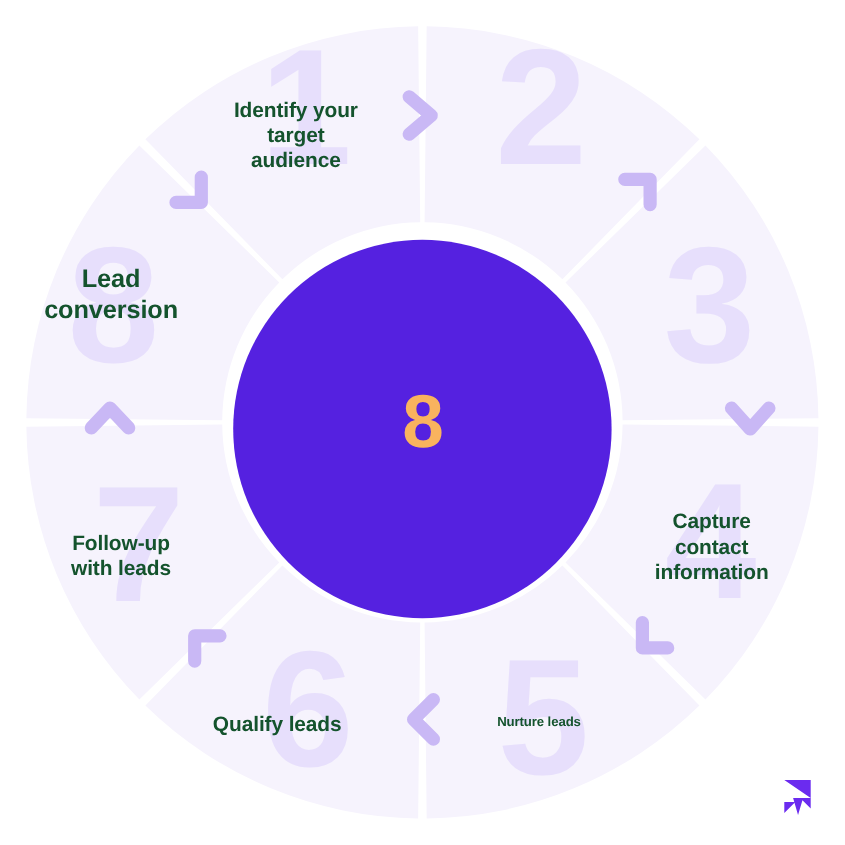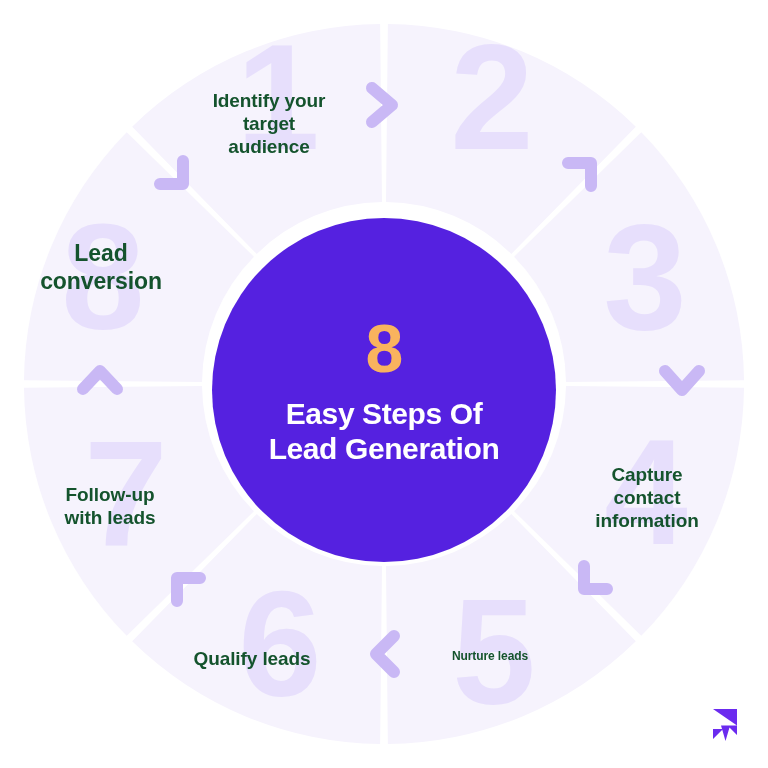--- a/index.html
+++ b/index.html
@@ -190,22 +190,20 @@
 information</div>
   <div class="step-label s5">Nurture leads</div>
   <div class="step-label s6">Qualify leads</div>
   <div class="step-label s7">Follow-up
 with leads</div>
   <div class="step-label s8">Lead
 conversion</div>
 
   <div class="hub">
     <div class="hub-number">8</div>
-    <div class="hub-title">Easy Steps Of
-Lead Generation</div>
   </div>
 
   <div class="brand">
     <svg class="brand-mark" width="30" height="34" viewBox="0 0 30 34">
       <path d="M3 1 L27 1 L27 27 L19.5 19.5 L15.5 33 L11 17.5 L27 17.5 L3 1 Z" fill="#6B2BEF"></path>
       <path d="M3 1 L3 31 L13 21 L3 21 Z" fill="#6B2BEF"></path>
     </svg>
   </div>
 
 </div>

